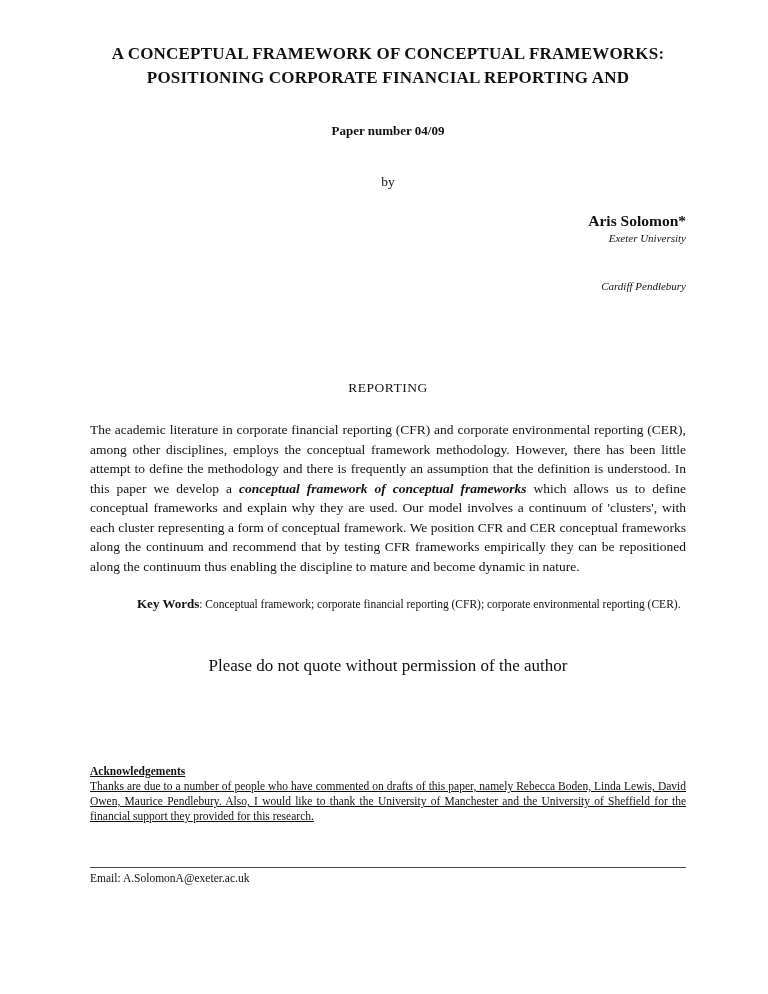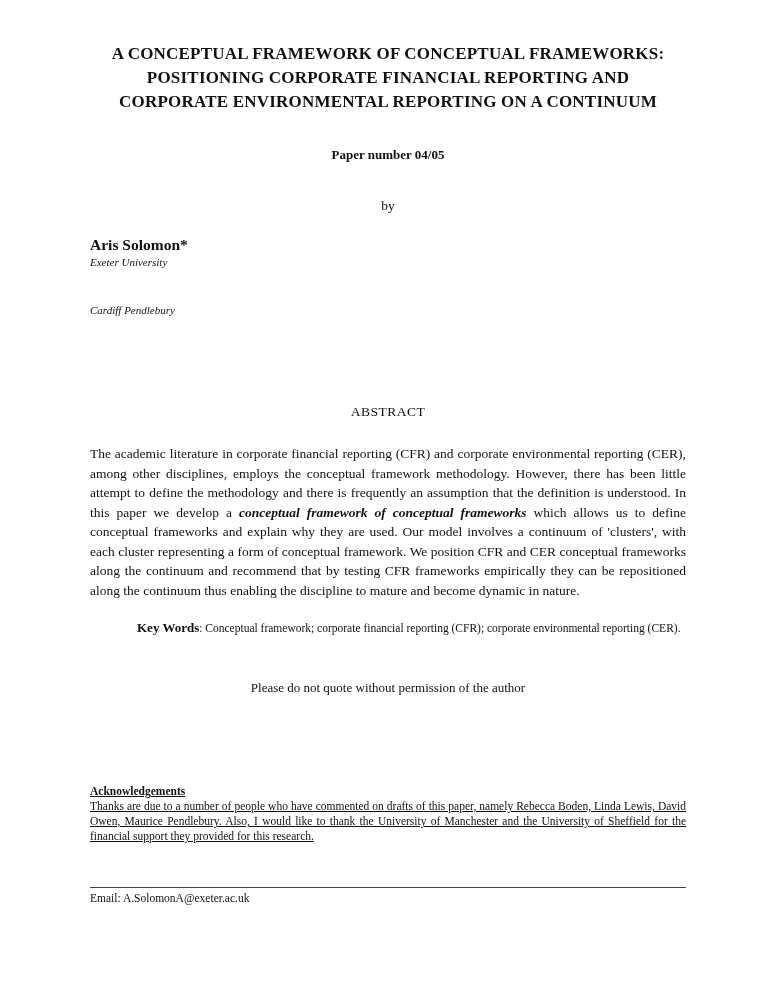--- a/index.html
+++ b/index.html
@@ -32,21 +32,21 @@
     text-align: center;
     font-size: 13px;
     font-weight: bold;
   }
   .byline {
     margin-top: 35px;
     text-align: center;
     font-size: 13.5px;
   }
   .author-block {
-    text-align: left;
+    text-align: right;
   }
   .author-block.first { margin-top: 21px; }
   .author-block.second { margin-top: 31px; }
   .author-name {
     font-size: 15.5px;
     font-weight: bold;
     line-height: 19px;
   }
   .author-affiliation {
     font-size: 11px;
@@ -73,21 +73,21 @@
     text-align: justify;
   }
   .keywords .label {
     font-size: 13px;
     font-weight: bold;
     margin-left: 47px;
   }
   .quote-notice {
     margin-top: 44px;
     text-align: center;
-    font-size: 13px;
+    font-size: 17px;
   }
   .acknowledgements {
     margin-top: 88px;
     font-size: 11.5px;
     line-height: 15px;
     text-decoration: underline;
   }
   .acknowledgements .heading {
     font-weight: bold;
   }
@@ -111,37 +111,36 @@
   }
 </style>
 </head>
 <body>
 
 <div class="page">
 
   <div class="title">
     <div>A CONCEPTUAL FRAMEWORK OF CONCEPTUAL FRAMEWORKS:</div>
     <div>POSITIONING CORPORATE FINANCIAL REPORTING AND</div>
-    <div>CORPORATE ENVIRONMENTAL REPORTING ON A CONTINUUM</div>
   </div>
 
-  <div class="paper-number">Paper number 04/05</div>
+  <div class="paper-number">Paper number 04/09</div>
 
   <div class="byline">by</div>
 
   <div class="author-block first">
     <div class="author-name">Aris Solomon*</div>
     <div class="author-affiliation">Exeter University</div>
   </div>
 
   <div class="author-block second">
     <div class="author-affiliation">Cardiff Pendlebury</div>
   </div>
 
-  <div class="abstract-heading">ABSTRACT</div>
+  <div class="abstract-heading">REPORTING</div>
 
   <p class="abstract-body"><span>The academic literature in corporate financial reporting (CFR) and corporate environmental reporting (CER), among other disciplines, employs the conceptual framework methodology. However, there has been little attempt to define the methodology and there is frequently an assumption that the definition is understood. In this paper we develop a </span><span class="italic">conceptual framework of conceptual frameworks</span><span> which allows us to define conceptual frameworks and explain why they are used. Our model involves a continuum of 'clusters', with each cluster representing a form of conceptual framework. We position CFR and CER conceptual frameworks along the continuum and recommend that by testing CFR frameworks empirically they can be repositioned along the continuum thus enabling the discipline to mature and become dynamic in nature.</span></p>
 
   <p class="keywords"><span class="label">Key Words</span><span>: </span><span>Conceptual framework; corporate financial reporting (CFR); corporate environmental reporting (CER).</span></p>
 
   <div class="quote-notice">Please do not quote without permission of the author</div>
 
   <div class="acknowledgements">
     <div class="heading">Acknowledgements</div>
     <div class="ack-text">Thanks are due to a number of people who have commented on drafts of this paper, namely Rebecca Boden, Linda Lewis, David Owen, Maurice Pendlebury. Also, I would like to thank the University of Manchester and the University of Sheffield for the financial support they provided for this research.</div>

